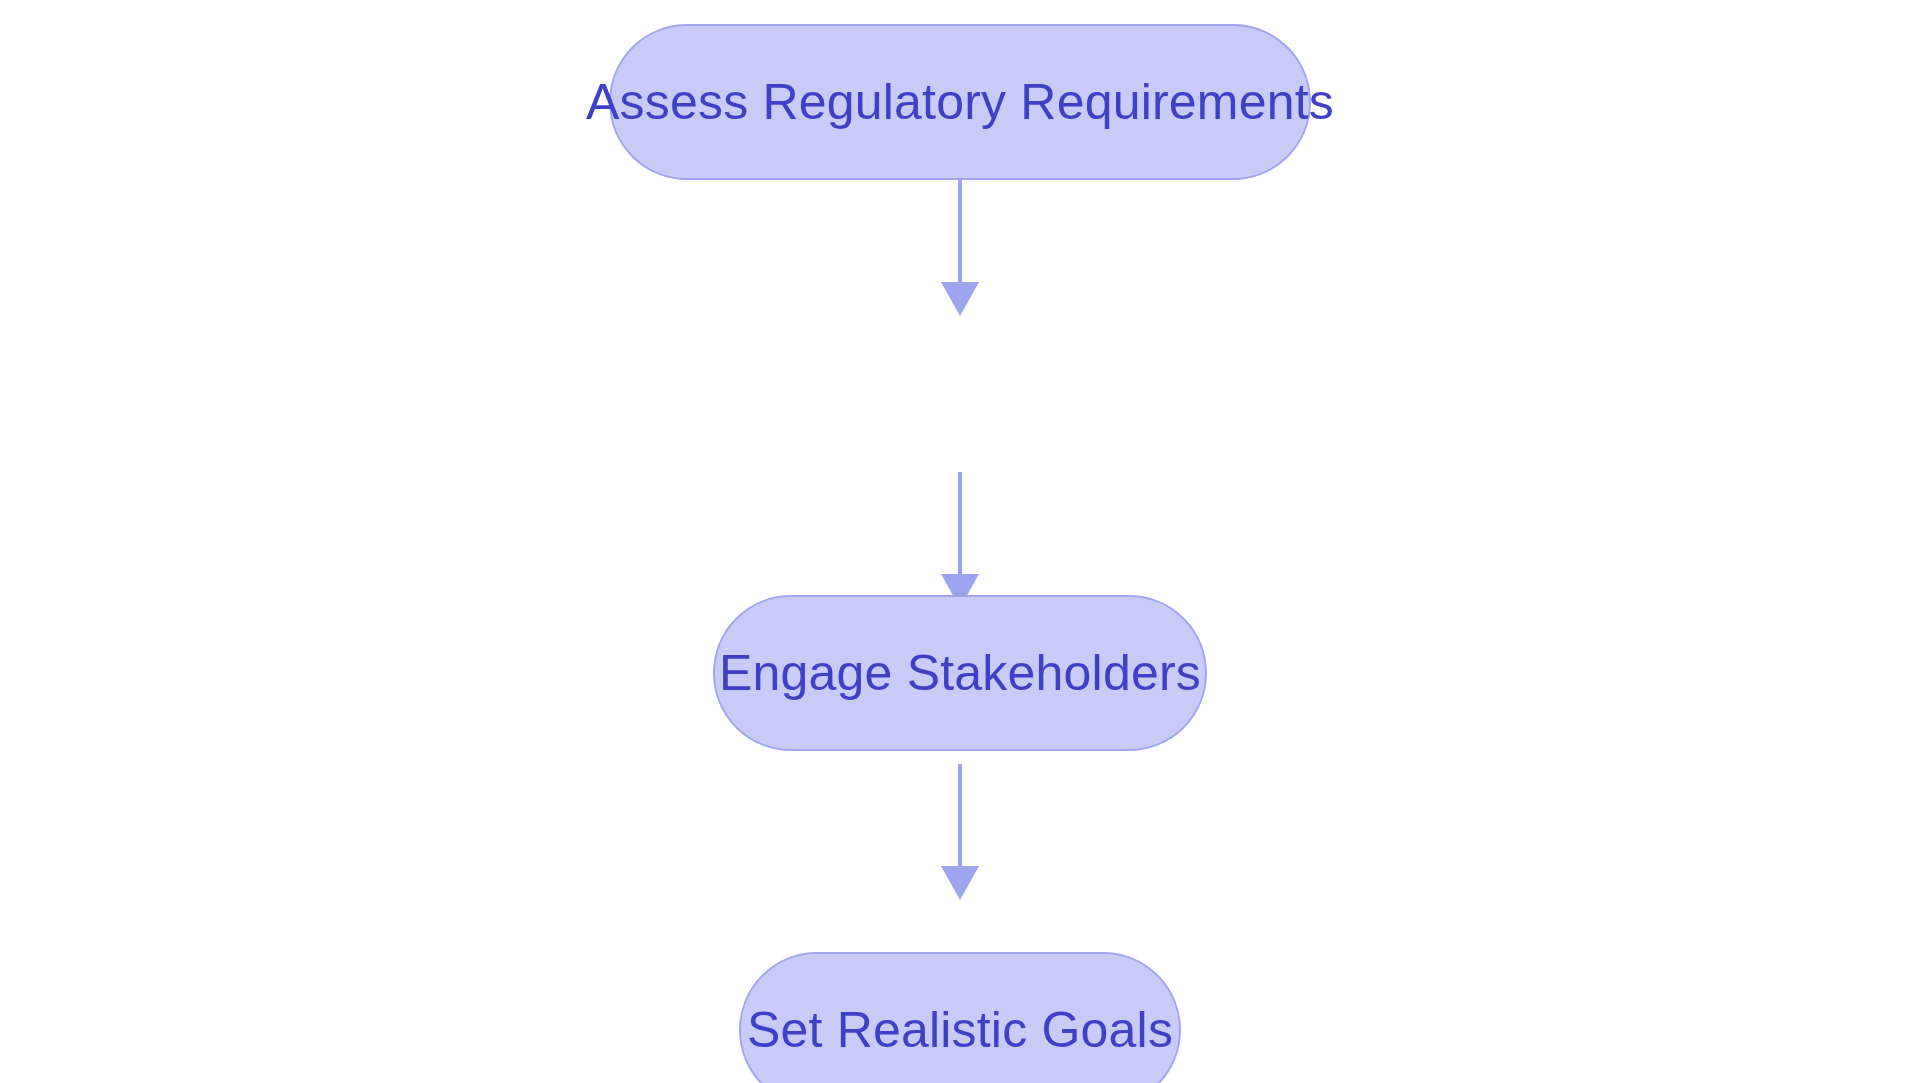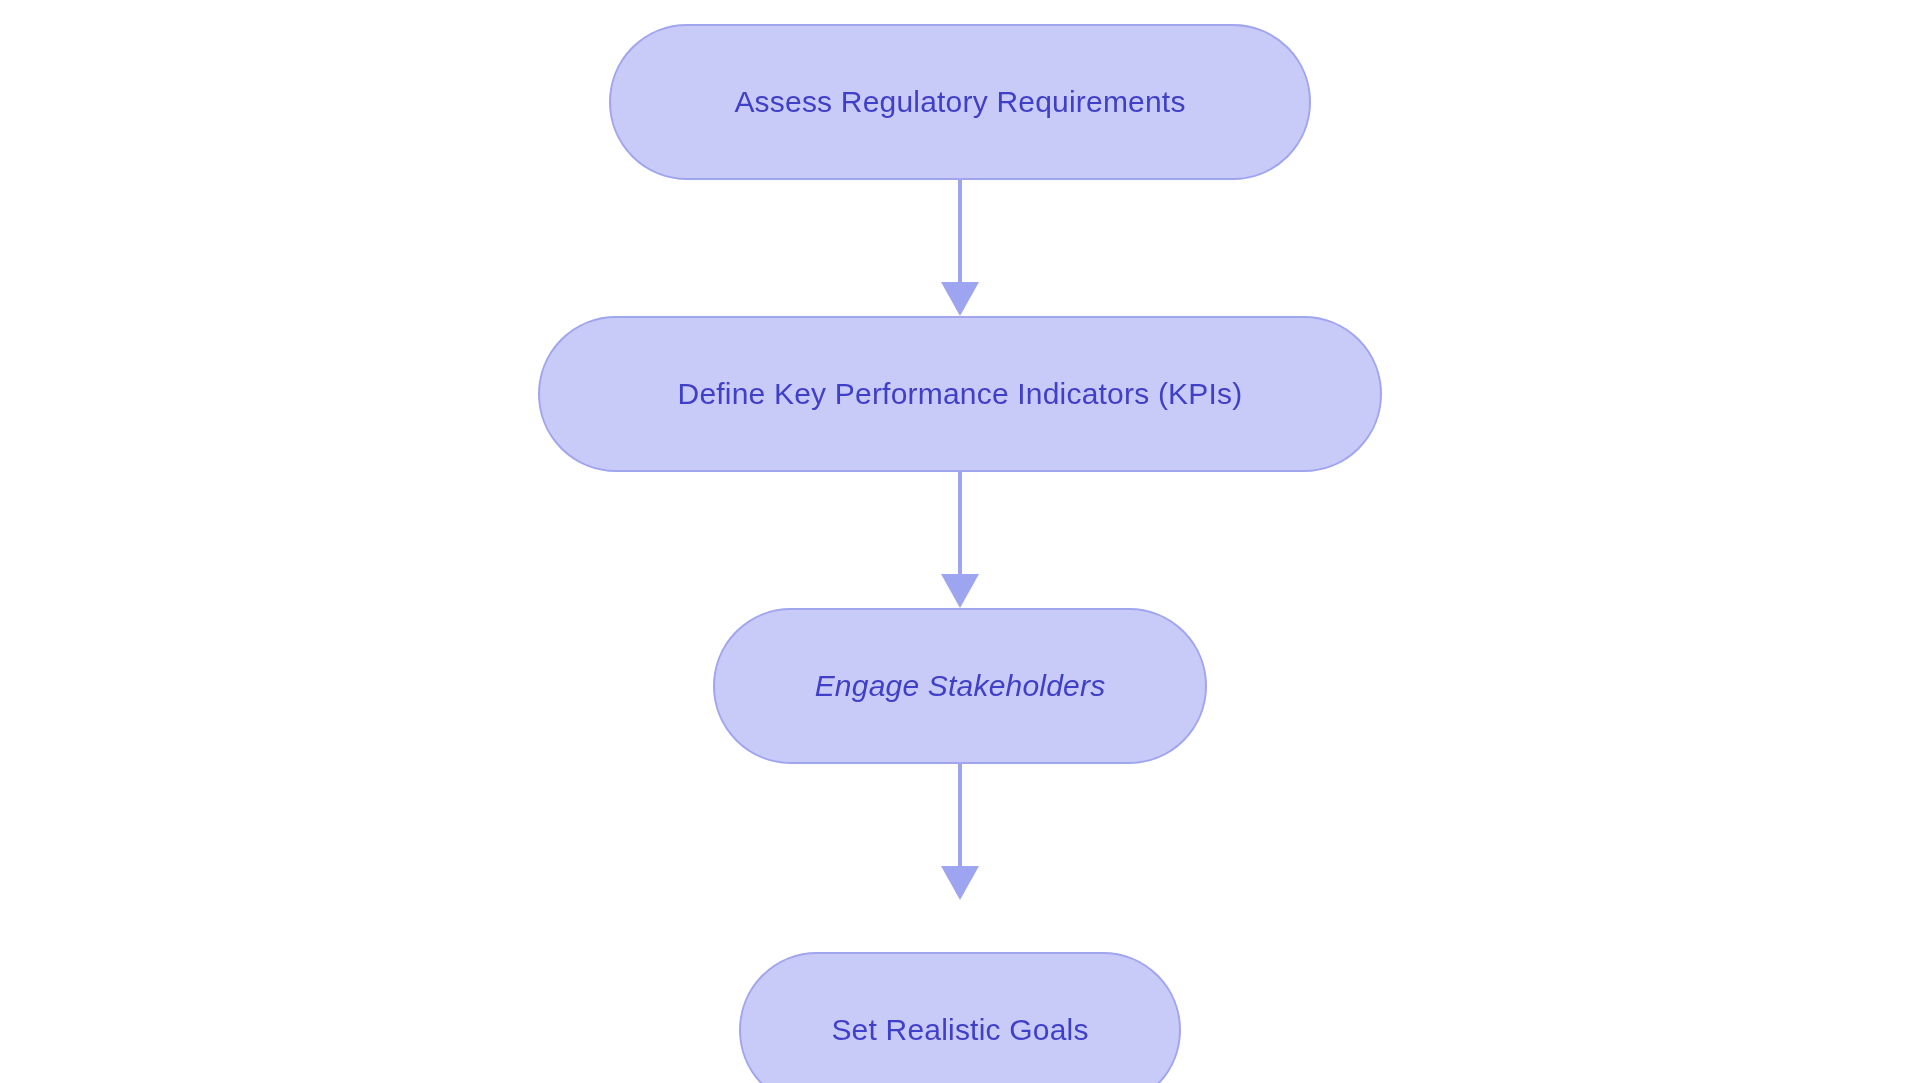--- a/index.html
+++ b/index.html
@@ -30,28 +30,28 @@
     height: 156px;
     border-radius: 78px;
     background: var(--node-fill);
     border: 2px solid var(--node-border);
     display: flex;
     align-items: center;
     justify-content: center;
   }
   .flow-node .node-label {
     color: var(--node-text);
-    font-size: 30px;
+    font-size: 50px;
     letter-spacing: 0.2px;
     white-space: nowrap;
     text-align: left;
   }
   .node-1 { top: 24px;  width: 702px; }
   .node-2 { top: 316px; width: 844px; }
-  .node-3 { top: 608px; width: 494px; font-style: italic; }
+  .node-3 { top: 595px; width: 494px; }
   .node-4 { top: 952px; width: 442px; }
 
   .flow-arrow {
     position: absolute;
     left: 50%;
     transform: translateX(-50%);
     width: 40px;
     height: 136px;
   }
   .arrow-1 { top: 180px; }
@@ -85,23 +85,20 @@
 
   <div class="flow-node node-1">
     <span class="node-label">Assess Regulatory Requirements</span>
   </div>
 
   <div class="flow-arrow arrow-1">
     <div class="arrow-line"></div>
     <div class="arrow-head"></div>
   </div>
 
-  <div class="flow-node node-2">
-    <span class="node-label">Define Key Performance Indicators (KPIs)</span>
-  </div>
 
   <div class="flow-arrow arrow-2">
     <div class="arrow-line"></div>
     <div class="arrow-head"></div>
   </div>
 
   <div class="flow-node node-3">
     <span class="node-label">Engage Stakeholders</span>
   </div>
 

